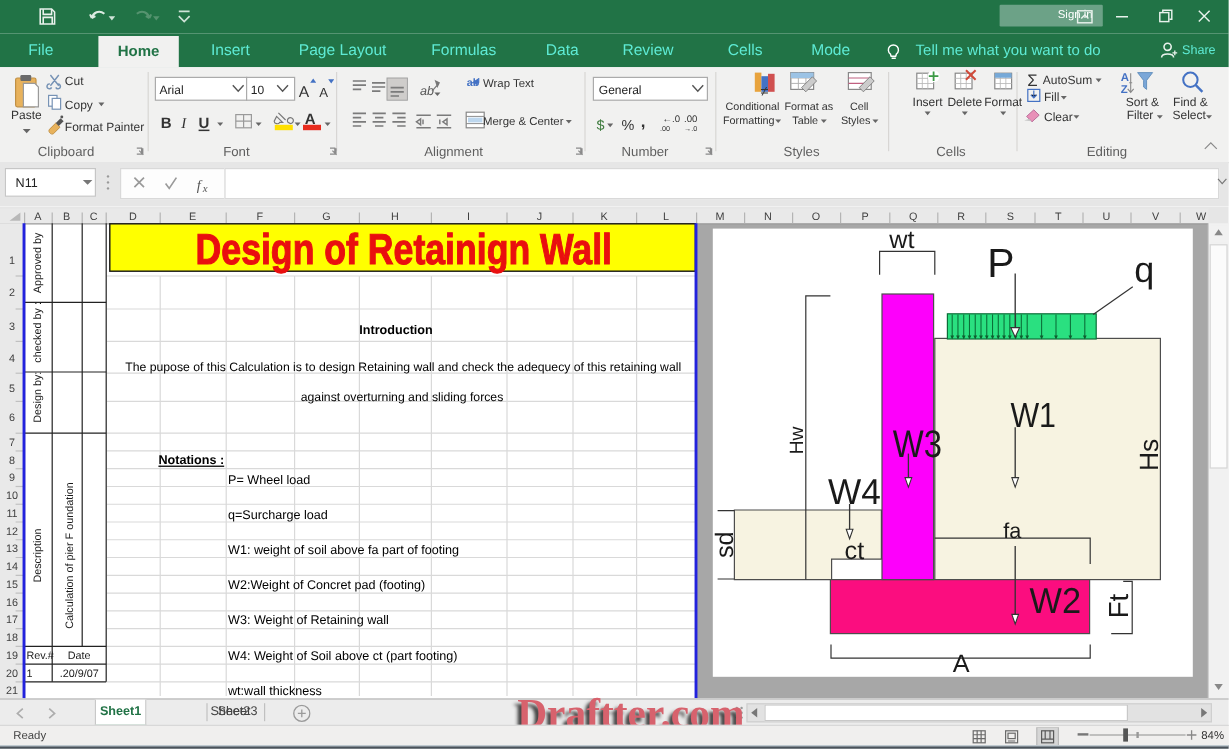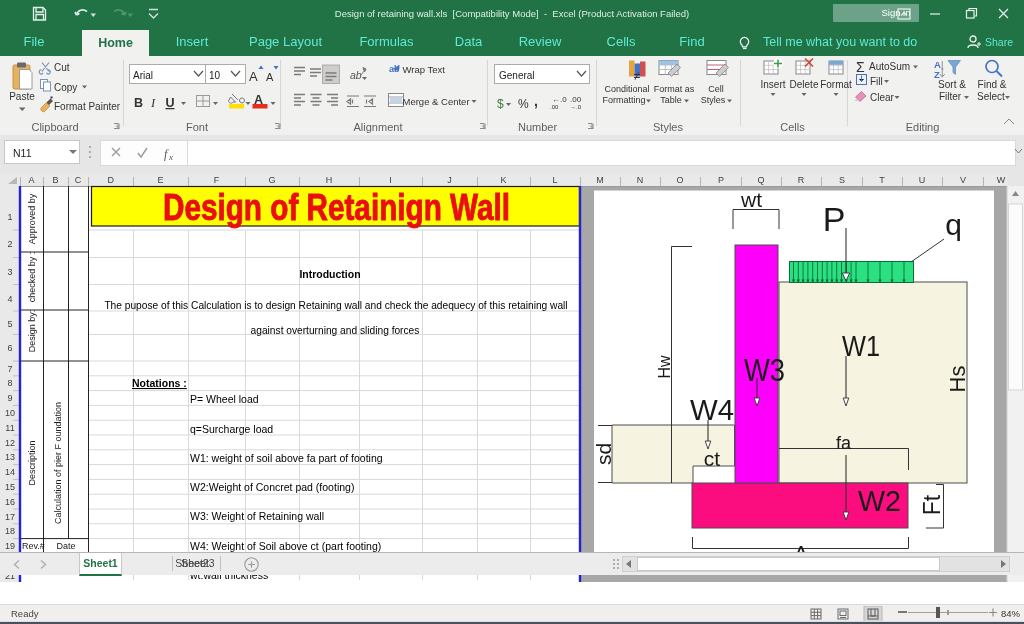--- a/index.html
+++ b/index.html
@@ -11,21 +11,21 @@
   #titlebar{left:0;top:0;width:1024px;height:28px;background:#217346;}
   #tabrow{left:0;top:28px;width:1024px;height:28px;background:#217346;}
   .rtab{position:absolute;top:0;height:28px;line-height:28px;color:#5eead4;font-size:13px;}
   
   #ribbon{left:0;top:56px;width:1024px;height:79px;background:#f1f1f0;border-bottom:1px solid #d5d2cf;}
   .gsep{position:absolute;top:4px;height:66px;width:1px;background:#d8d6d4;}
   .glabel{position:absolute;top:64.5px;height:12px;font-size:11px;color:#5f5f5f;text-align:center;}
   
   #fbar{left:0;top:135px;width:1024px;height:37px;background:#e6e6e6;}
   
-  #tabsrow{left:0;top:552px;width:1024px;height:22px;background:#ececec;border-top:1px solid #b6b6b6;}
+  #tabsrow{left:0;top:582px;width:1024px;height:22px;background:#ececec;border-top:1px solid #b6b6b6;}
   #statusbar{left:0;top:604px;width:1024px;height:17px;background:#f0efee;border-top:1px solid #d8d8d8;padding-left:10px;}
   #bottomstrip{left:0;top:621px;width:1024px;height:3px;background:#49525a;border-top:1px solid #d5dfe5;}
 </style>
 </head>
 <body>
 <div id="app">
   <div class="abs" id="titlebar">
 
     <svg class="abs" style="left:30px;top:5px" width="140" height="18" viewBox="0 0 140 18">
       <g stroke="#e8f2ec" fill="none" stroke-width="1.3">
@@ -39,21 +39,20 @@
       <path d="M60.5 8.5 l5.5 0 -2.75 3.5z" fill="#cfe3d8"></path>
       <g stroke="#55936f" fill="none" stroke-width="1.7">
         <path d="M84 6.5 c4.5 -3.5 9.5 -1 10.5 3.5 m0 0 l1.5 -3 m-1.5 3 l-3 -1.5"></path>
       </g>
       <path d="M97.5 8.5 l5.5 0 -2.75 3.5z" fill="#55936f"></path>
       <g stroke="#cfe3d8" fill="none" stroke-width="1.4">
         <path d="M119 4.5 h9 M119 8.5 l4.5 4.5 4.5 -4.5"></path>
       </g>
     </svg>
 
-    <div class="abs wt" style="left:262px;top:0;width:500px;height:28px;line-height:28px;text-align:center;font-size:9.5px;color:#dfeee6;">Design of retaining wall.xls&nbsp; [Compatibility Mode]&nbsp; -&nbsp; Excel (Product Activation Failed)</div>
     <div class="abs" style="left:833px;top:4px;width:46px;height:18px;background:#6ca287;border-radius:1px;text-align:center;line-height:18px;font-size:9.5px;color:#fff;padding-left:40px;">Sign in</div>
     <svg class="abs" style="left:890px;top:6px" width="130" height="16" viewBox="0 0 130 16">
       <g stroke="#e8f2ec" fill="none" stroke-width="1.2">
         <rect x="8" y="3" width="12" height="10"></rect>
         <path d="M11 9.5 l3 -3 3 3"></path>
         <path d="M40 8 h10"></path>
         <rect x="76.5" y="4.5" width="7.5" height="7.5"></rect>
         <path d="M79 4.5 v-2 h7.5 v7.5 h-2"></path>
         <path d="M109 3 l9 9 m0 -9 l-9 9"></path>
       </g>
@@ -61,21 +60,21 @@
   </div>
   <div class="abs" id="tabrow">
     <div class="rtab" style="left:19px;width:30px;text-align:center;">File</div>
     <div class="abs" style="left:82px;top:2px;width:67px;height:26px;background:#f1f1f0;color:#217346;font-size:12.5px;font-weight:bold;text-align:center;line-height:26px;">Home</div>
     <div class="rtab" style="left:171px;width:42px;text-align:center;">Insert</div>
     <div class="rtab" style="left:244px;width:83px;text-align:center;">Page Layout</div>
     <div class="rtab" style="left:357px;width:59px;text-align:center;">Formulas</div>
     <div class="rtab" style="left:451px;width:35px;text-align:center;">Data</div>
     <div class="rtab" style="left:515px;width:50px;text-align:center;">Review</div>
     <div class="rtab" style="left:604px;width:34px;text-align:center;">Cells</div>
-    <div class="rtab" style="left:676px;width:32px;text-align:center;">Find</div>
+    <div class="rtab" style="left:676px;width:32px;text-align:center;">Mode</div>
     <svg class="abs" style="left:738px;top:7px" width="14" height="16" viewBox="0 0 14 16">
       <g stroke="#fff" fill="none" stroke-width="1.2">
         <path d="M4 10 a4.2 4.2 0 1 1 5 0 l-.6 1.8 h-3.8z"></path>
         <path d="M5 13.5 h3.5"></path>
       </g>
     </svg>
     <div class="rtab" style="left:763px;width:190px;font-size:12.5px;">Tell me what you want to do</div>
     <svg class="abs" style="left:966px;top:6px" width="16" height="17" viewBox="0 0 16 17">
       <g stroke="#e8f2ec" fill="none" stroke-width="1.3">
         <circle cx="7" cy="5" r="3"></circle>
@@ -595,20 +594,21 @@
         <circle cx="6" cy="11" r="1" fill="#999"></circle>
       </svg>
     <div class="abs" style="left:622px;top:3px;width:388px;height:16px;background:#e2e2e2;border:1px solid #cfcfcf;box-sizing:border-box;"></div>
     <svg class="abs" style="left:624px;top:6px" width="10" height="10">
         <path d="M7 1 l-5 4 5 4z" fill="#777"></path>
       </svg>
     <div class="abs" style="left:637px;top:4px;width:303px;height:14px;background:#fff;border:1px solid #c8c8c8;box-sizing:border-box;"></div>
     <svg class="abs" style="left:998px;top:6px" width="10" height="10">
         <path d="M3 1 l5 4 -5 4z" fill="#777"></path>
       </svg>
+    <div class="abs" style="left:431px;top:-6px;width:220px;height:36px;font-family:'Liberation Serif',serif;font-weight:bold;font-size:34.5px;line-height:36px;color:#d7626d;text-shadow:-3px 3px 3px rgba(45,45,45,0.9);">Draftter.com</div>
   </div>
   <div class="abs" id="statusbar">
     <div class="abs" style="left:11px;top:3px;font-size:9.5px;color:#444;">Ready</div>
     <svg class="abs" style="left:808px;top:1px" width="85" height="16" viewBox="0 0 85 16">
       <g stroke="#6a6a6a" stroke-width="1" fill="none">
         <rect x="3" y="3" width="10" height="10"></rect>
           <path d="M3 6.3 h10 M3 9.6 h10 M6.3 3 v10 M9.6 3 v10"></path>
       </g>
       <g stroke="#6a6a6a" stroke-width="1" fill="none">
         <rect x="30" y="3" width="10" height="10"></rect>

